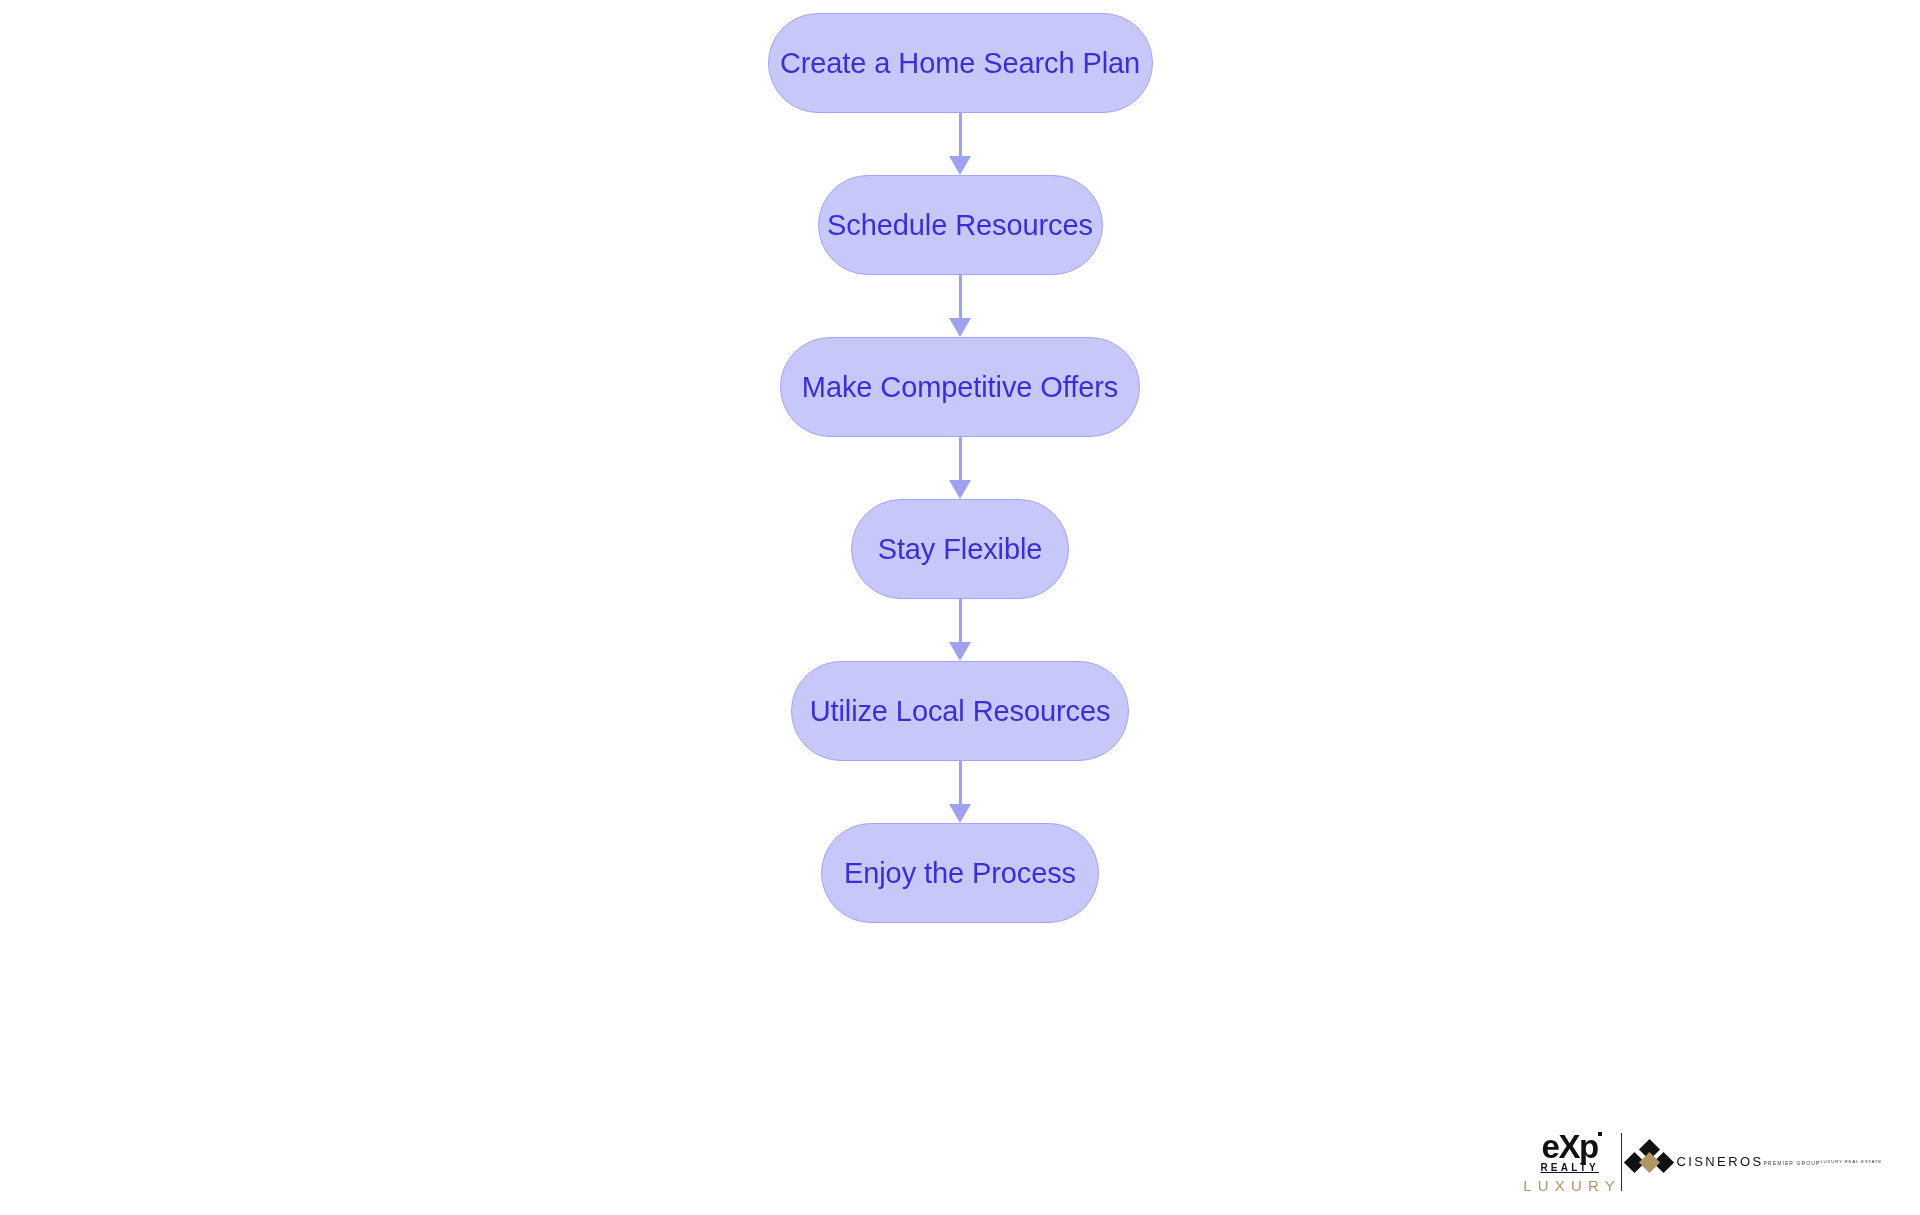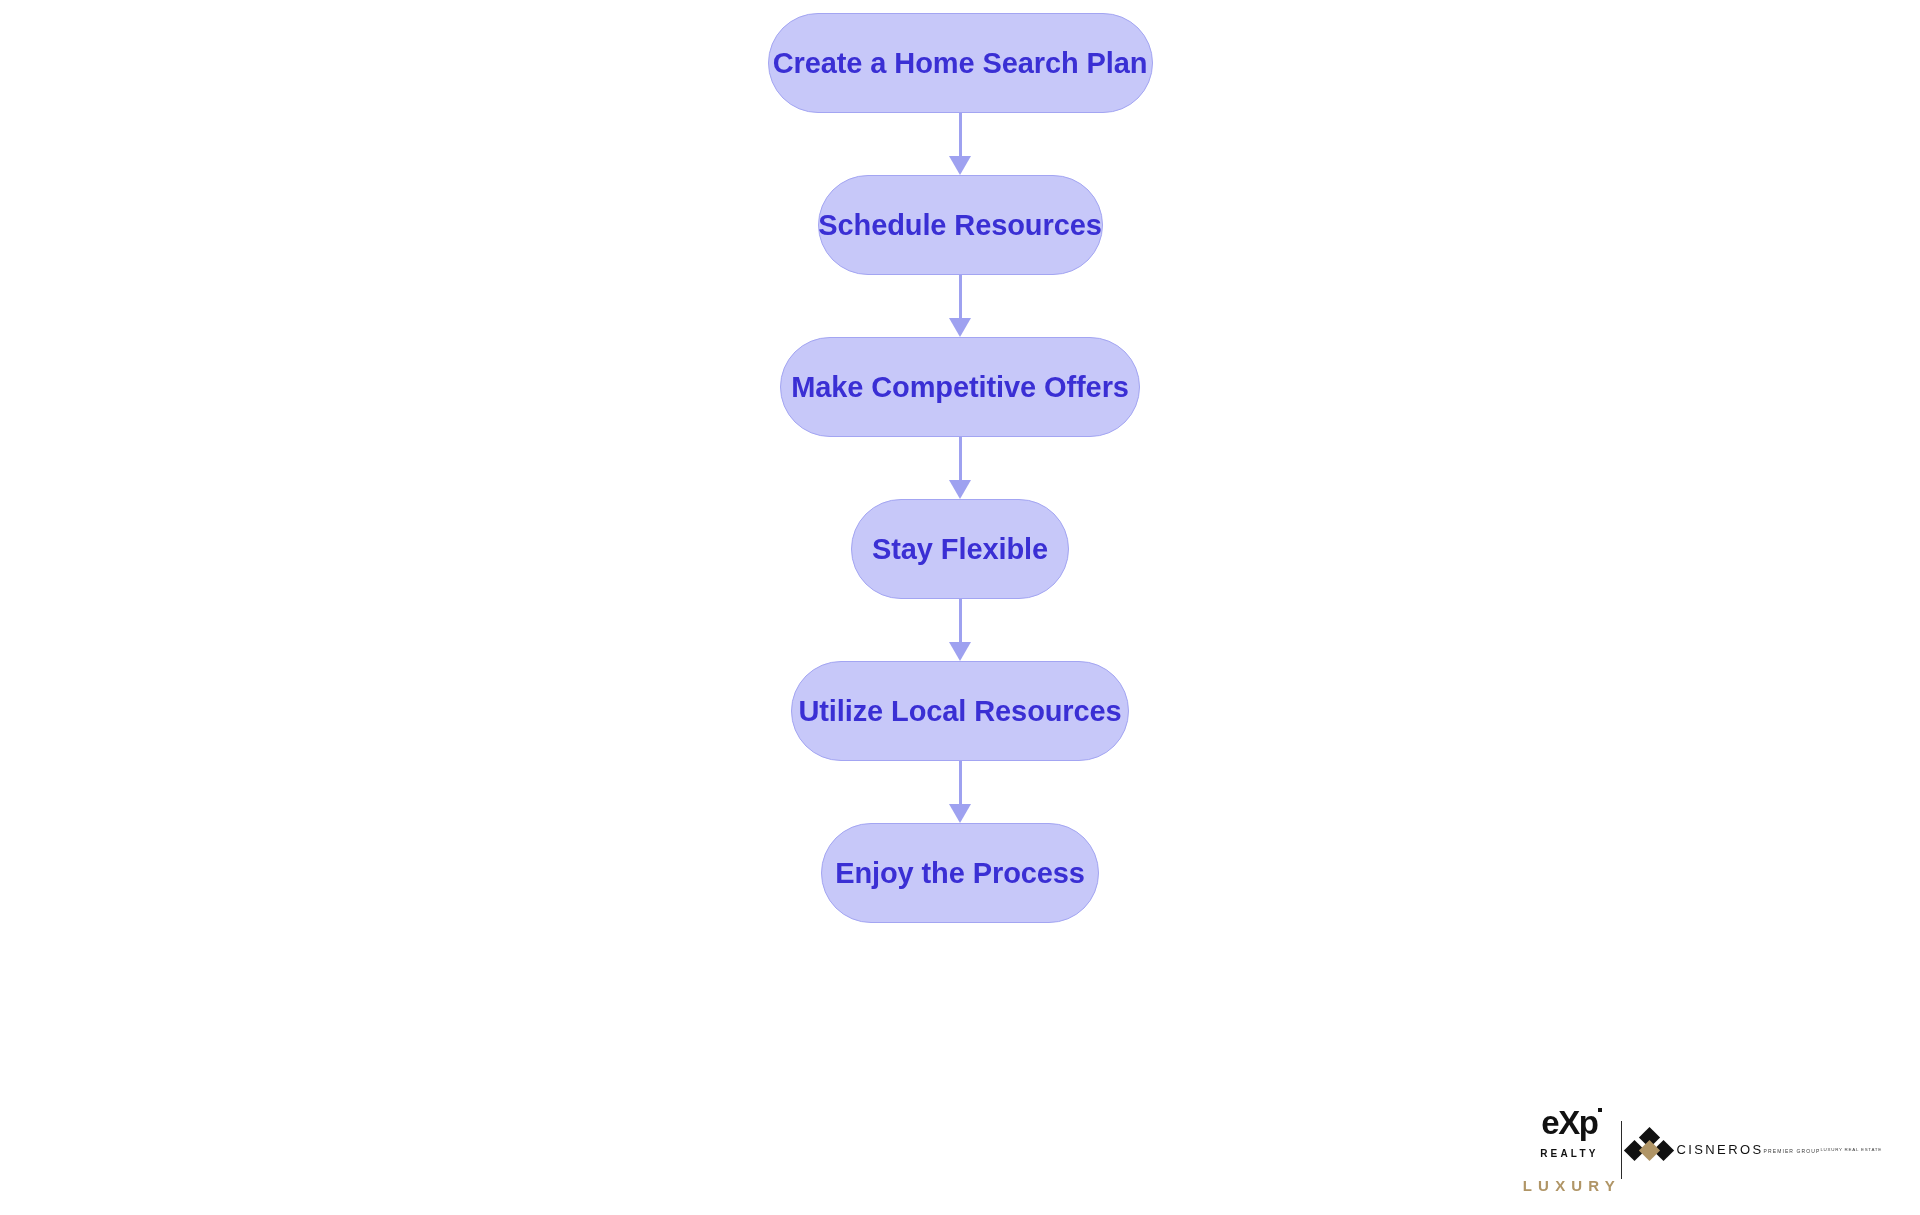--- a/index.html
+++ b/index.html
@@ -44,21 +44,21 @@
     display: flex;
     align-items: center;
     justify-content: center;
     padding: 0 34px;
     position: relative;
     z-index: 2;
   }
   .flow-node-label {
     color: #3a2fd4;
     font-size: 29px;
-    font-weight: 700;
+    font-weight: 400;
     letter-spacing: -0.1px;
     white-space: nowrap;
     line-height: 1;
   }
 
   
   .flow-connector {
     position: relative;
     width: 24px;
     display: flex;
@@ -107,28 +107,29 @@
     right: -4px;
     width: 4px;
     height: 4px;
     background: #111111;
   }
   .brand-exp-realty {
     font-size: 10px;
     font-weight: 700;
     color: #111111;
     letter-spacing: 3.2px;
-    margin-top: 10px;
+    margin-top: 0;
+    text-decoration: underline;
   }
   .brand-exp-luxury {
     font-size: 15px;
-    font-weight: 700;
+    font-weight: 400;
     color: #b09566;
     letter-spacing: 6.2px;
-    margin-top: 19px;
+    margin-top: 5px;
     padding-left: 5px;
   }
   .brand-divider {
     width: 1.4px;
     height: 58px;
     background: #2a2a2a;
   }
   .brand-cisneros {
     display: flex;
     flex-direction: row;

